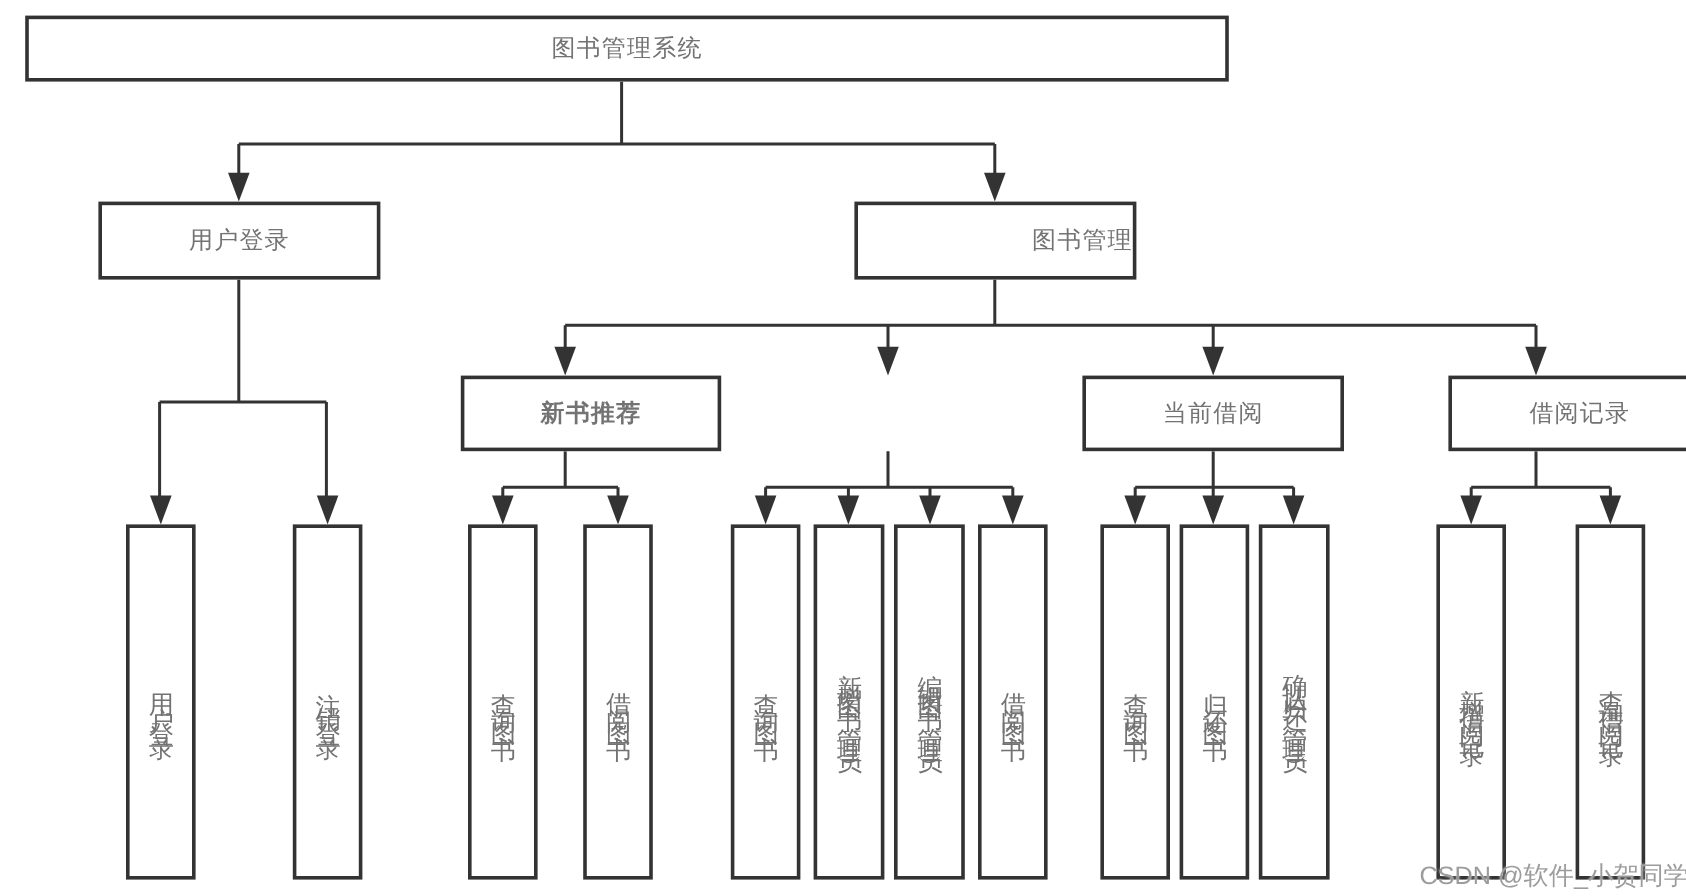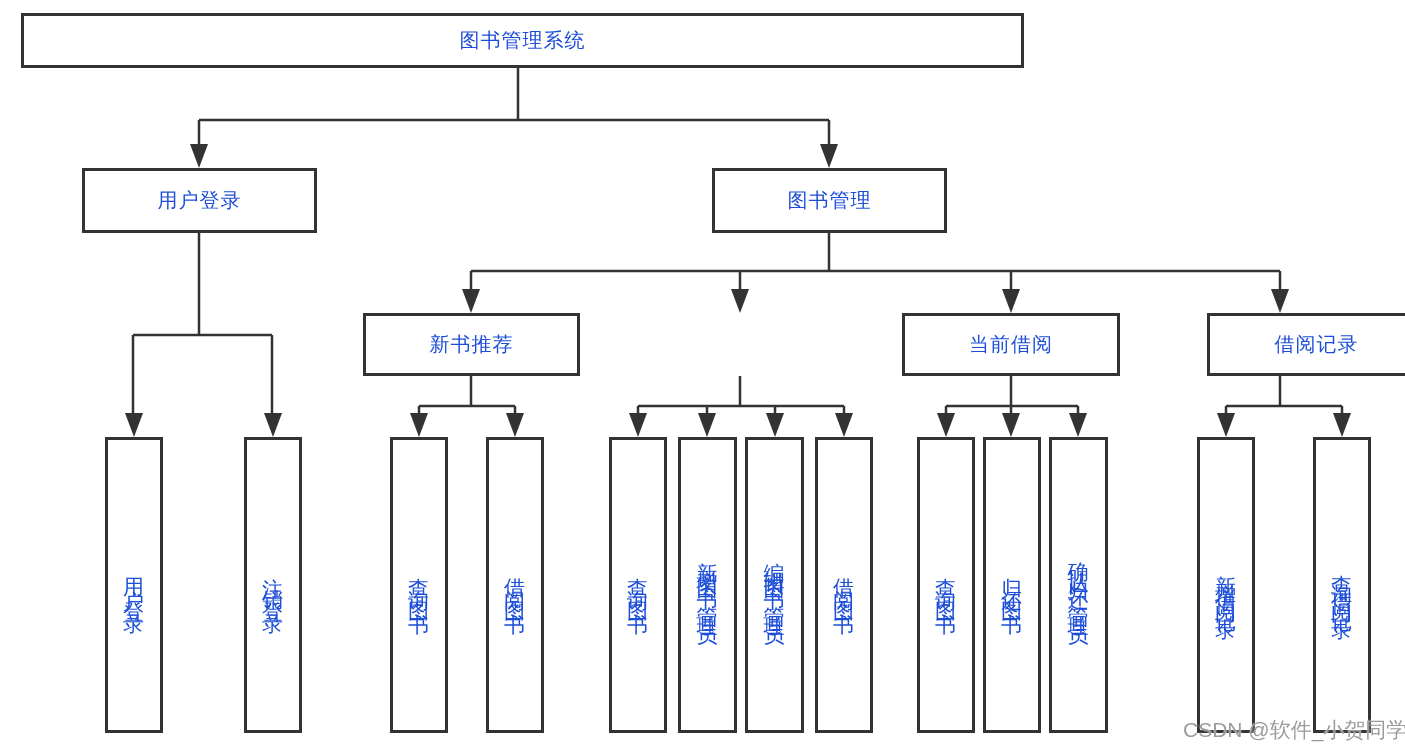--- a/index.html
+++ b/index.html
@@ -13,21 +13,21 @@
   }
   #wires { position: absolute; left: 0; top: 0; width: 1405px; height: 747px; }
   .node {
     position: absolute;
     box-sizing: border-box;
     border: 3px solid #333333;
     background: #ffffff;
     display: flex;
     align-items: center;
     justify-content: center;
-    color: #1d4ed8;
+    color: #737373;
     font-size: 20px;
     letter-spacing: 1px;
     z-index: 2;
   }
   .leaf { width: 58px; height: 296px; top: 437px; }
   .leaf .vtext {
     writing-mode: vertical-rl;
     text-orientation: mixed;
     font-size: 21px;
     line-height: 1;
@@ -84,25 +84,25 @@
     </g>
   </svg>
 
   <div class="node" style="left:21px; top:13px; width:1003px; height:55px;">
     <span>图书管理系统</span>
   </div>
 
   <div class="node" style="left:82px; top:168px; width:235px; height:65px;">
     <span>用户登录</span>
   </div>
-  <div class="node" style="left:712px; top:168px; width:235px; height:65px;">
+  <div class="node" style="left:712px; top:168px; width:235px; height:65px;justify-content:flex-end;">
     <span>图书管理</span>
   </div>
 
-  <div class="node" style="left:363px; top:313px; width:217px; height:63px;">
+  <div class="node" style="left:384px; top:313px; width:217px; height:63px;font-weight:bold;">
     <span>新书推荐</span>
   </div>
   <div class="node" style="left:902px; top:313px; width:218px; height:63px;">
     <span>当前借阅</span>
   </div>
   <div class="node" style="left:1171px; top:313px; width:219px; height:63px;margin-left:36px;">
     <span>借阅记录</span>
   </div>
 
   <div class="node leaf" style="left:105px;">

